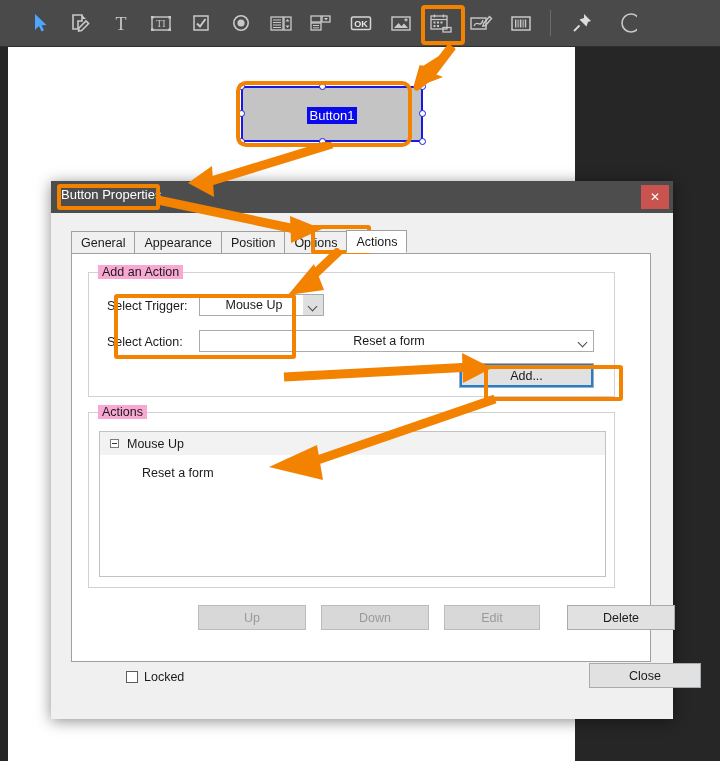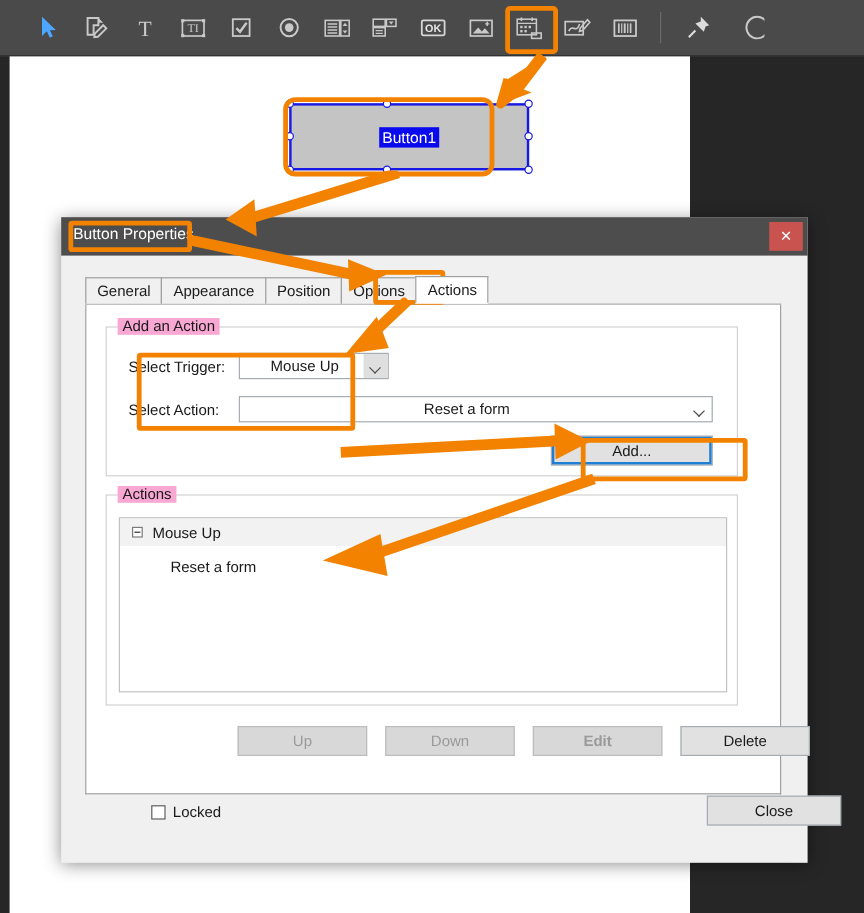--- a/index.html
+++ b/index.html
@@ -34,21 +34,21 @@
   
   #page{
     position:absolute; left:8px; top:47px;
     width:567px; height:714px;
     background:#ffffff;
   }
 
   
   #button-field{
     position:absolute; left:241px; top:86px;
-    width:200px; height:56px;
+    width:182px; height:56px;
     background:#c4c4c4;
     border:2px solid #1919e6;
   }
   #button-field .handle{
     position:absolute; width:7px; height:7px;
     background:#ffffff; border:1px solid #1919e6; border-radius:50%;
   }
   .h-tl{ left:-5px; top:-5px; } .h-tc{ left:76px; top:-5px; } .h-tr{ right:-5px; top:-5px; }
   .h-ml{ left:-5px; top:22px; }                                .h-mr{ right:-5px; top:22px; }
   .h-bl{ left:-5px; bottom:-5px; } .h-bc{ left:76px; bottom:-5px; } .h-br{ right:-5px; bottom:-5px; }
@@ -432,21 +432,21 @@
             <span>Mouse Up</span>
           </div>
           <div id="actions-row-child">
             <span>Reset a form</span>
           </div>
         </div>
       </div>
 
       <div class="btn disabled" style="left:249px; top:351px; width:108px; height:25px;">Down</div>
       <div class="btn disabled" style="left:126px; top:351px; width:108px; height:25px;">Up</div>
-      <div class="btn disabled" style="left:372px; top:351px; width:108px; height:25px;font-weight:bold;">Edit</div>
+      <div class="btn disabled" style="left:372px; top:351px; width:96px; height:25px;">Edit</div>
       <div class="btn" style="left:495px; top:351px; width:108px; height:25px;">Delete</div>
 
     </div>
   </div>
 
   <div id="dialog-footer">
     <div id="locked-wrap">
       <div id="locked-box"></div>
       <div id="locked-label">Locked</div>
     </div>

